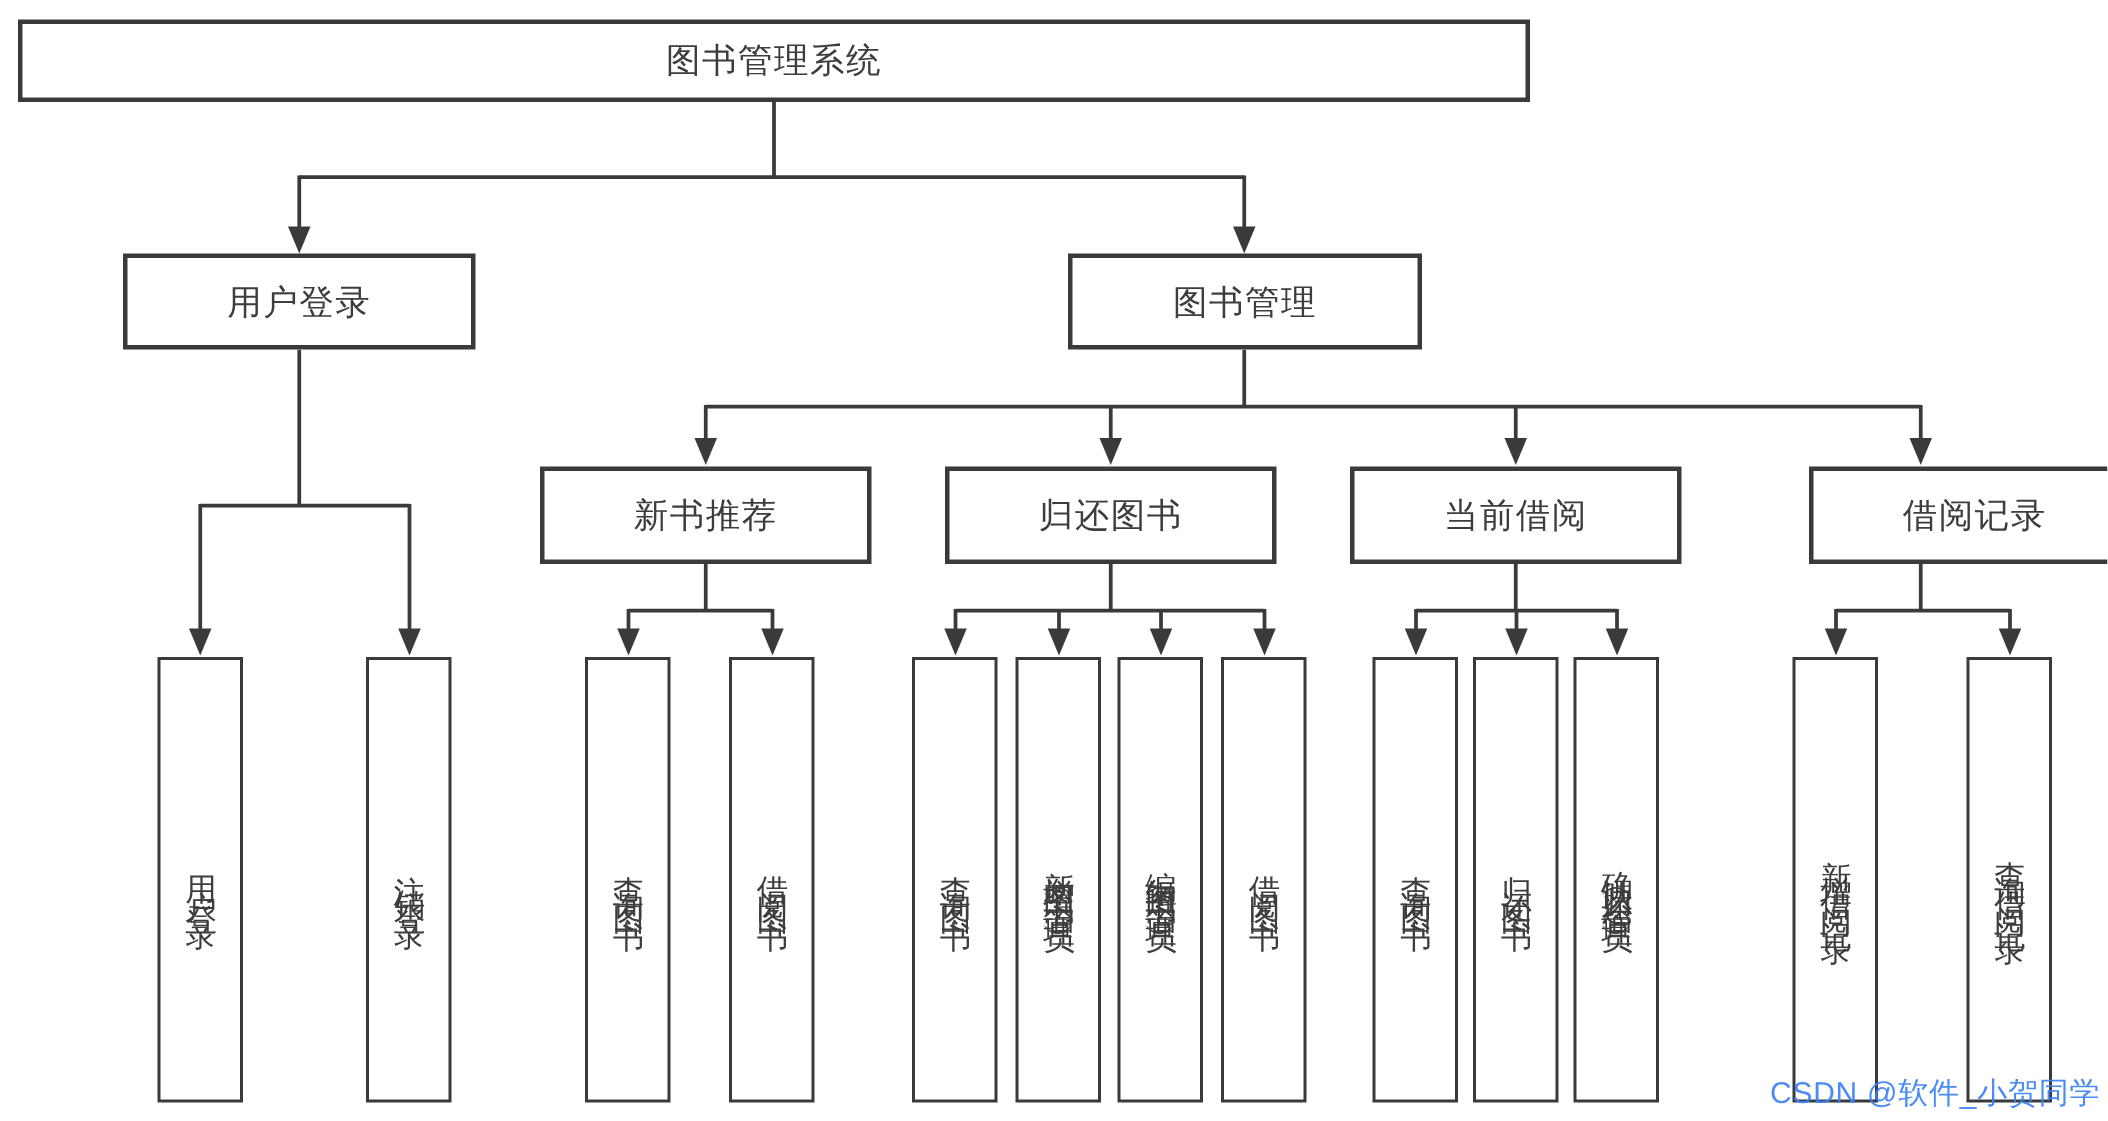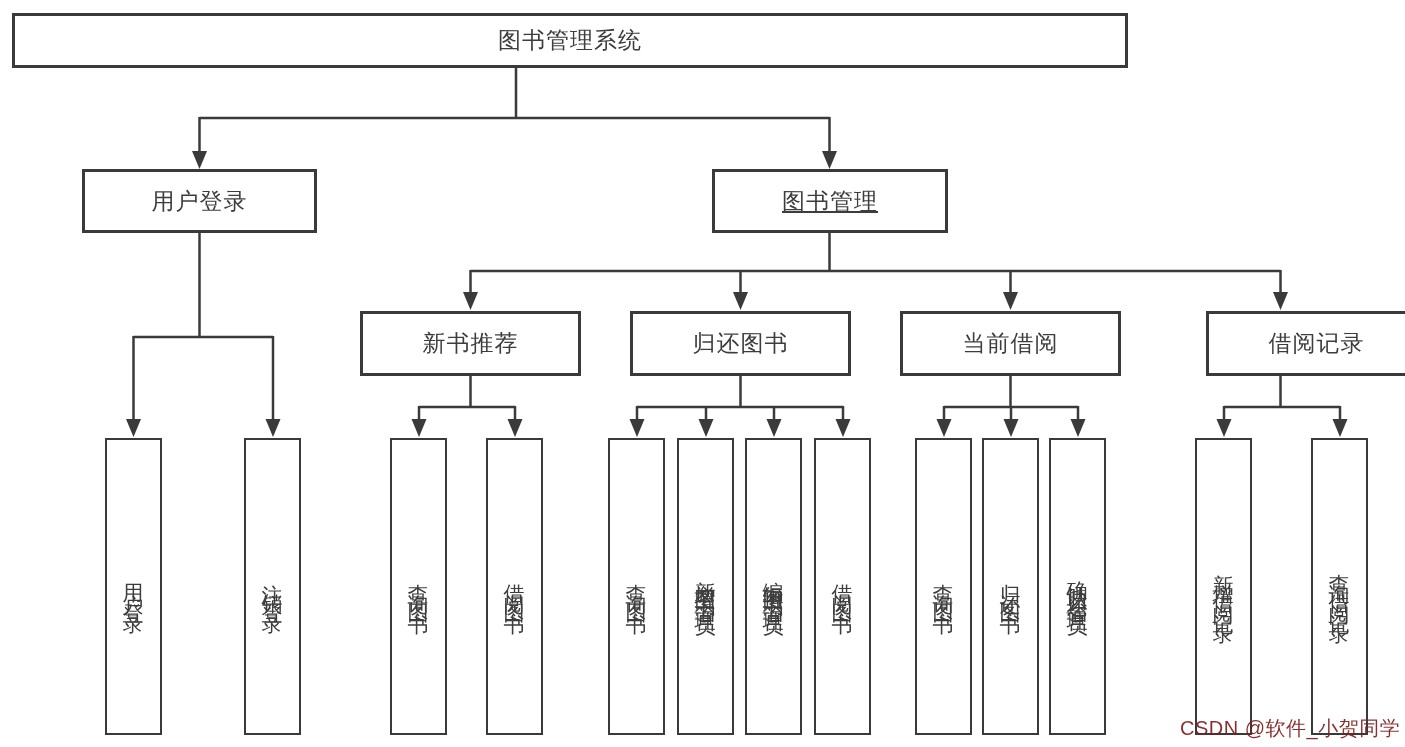--- a/index.html
+++ b/index.html
@@ -47,21 +47,21 @@
   }
   .leaf.long {
     letter-spacing: 5px;
   }
   .watermark {
     position: absolute;
     left: 1180px;
     top: 715px;
     z-index: 3;
     font-size: 20px;
-    color: #7f1d1d;
+    color: #3b82f6;
     opacity: 0.92;
     white-space: nowrap;
     letter-spacing: 0.5px;
   }
 </style>
 </head>
 <body>
 
 <div class="canvas">
 
@@ -124,24 +124,24 @@
       <path d="M766.5 419 L781.5 419 L774 437 Z"></path>
       <path d="M835.5 419 L850.5 419 L843 437 Z"></path>
       <path d="M936.5 419 L951.5 419 L944 437 Z"></path>
       <path d="M1003.5 419 L1018.5 419 L1011 437 Z"></path>
       <path d="M1070.5 419 L1085.5 419 L1078 437 Z"></path>
       <path d="M1216.5 419 L1231.5 419 L1224 437 Z"></path>
       <path d="M1332.5 419 L1347.5 419 L1340 437 Z"></path>
     </g>
   </svg>
 
-  <div class="box" style="left:12px; top:13px; width:1116px; height:55px;">图书管理系统</div>
+  <div class="box" style="left:12px; top:13px; width:1008px; height:55px;">图书管理系统</div>
 
   <div class="box" style="left:82px; top:169px; width:235px; height:64px;">用户登录</div>
-  <div class="box" style="left:712px; top:169px; width:236px; height:64px;text-decoration:underline;">图书管理</div>
+  <div class="box" style="left:712px; top:169px; width:236px; height:64px;">图书管理</div>
 
   <div class="box" style="left:360px; top:311px; width:221px; height:65px;font-family:Liberation Serif, serif;">新书推荐</div>
   <div class="box" style="left:630px; top:311px; width:221px; height:65px;">归还图书</div>
   <div class="box" style="left:900px; top:311px; width:221px; height:65px;font-family:Liberation Serif, serif;">当前借阅</div>
   <div class="box" style="left:1170px; top:311px; width:221px; height:65px;margin-left:36px;">借阅记录</div>
 
   <div class="box leaf" style="left:105px;">用户登录</div>
   <div class="box leaf" style="left:244px;">注销登录</div>
 
   <div class="box leaf" style="left:390px;">查询图书</div>

